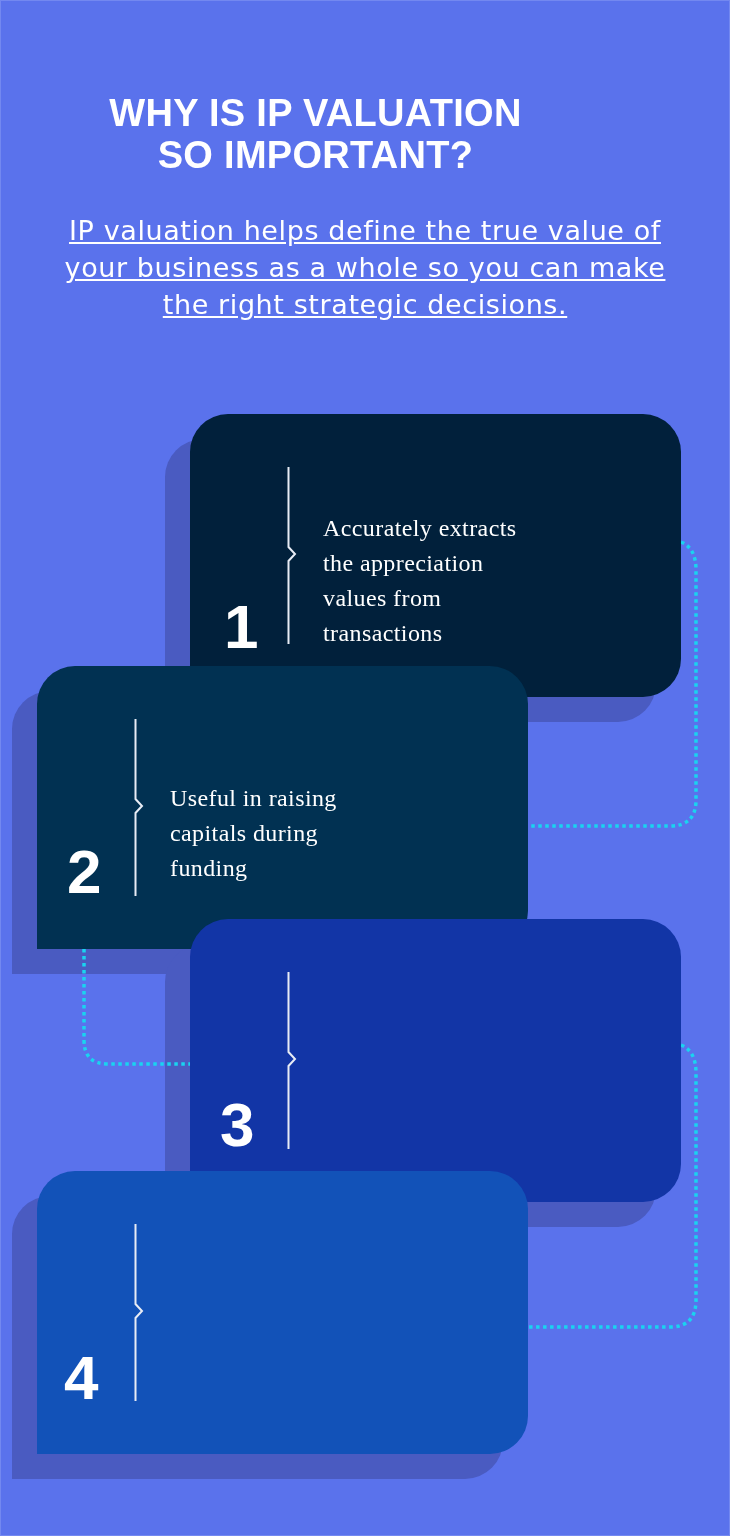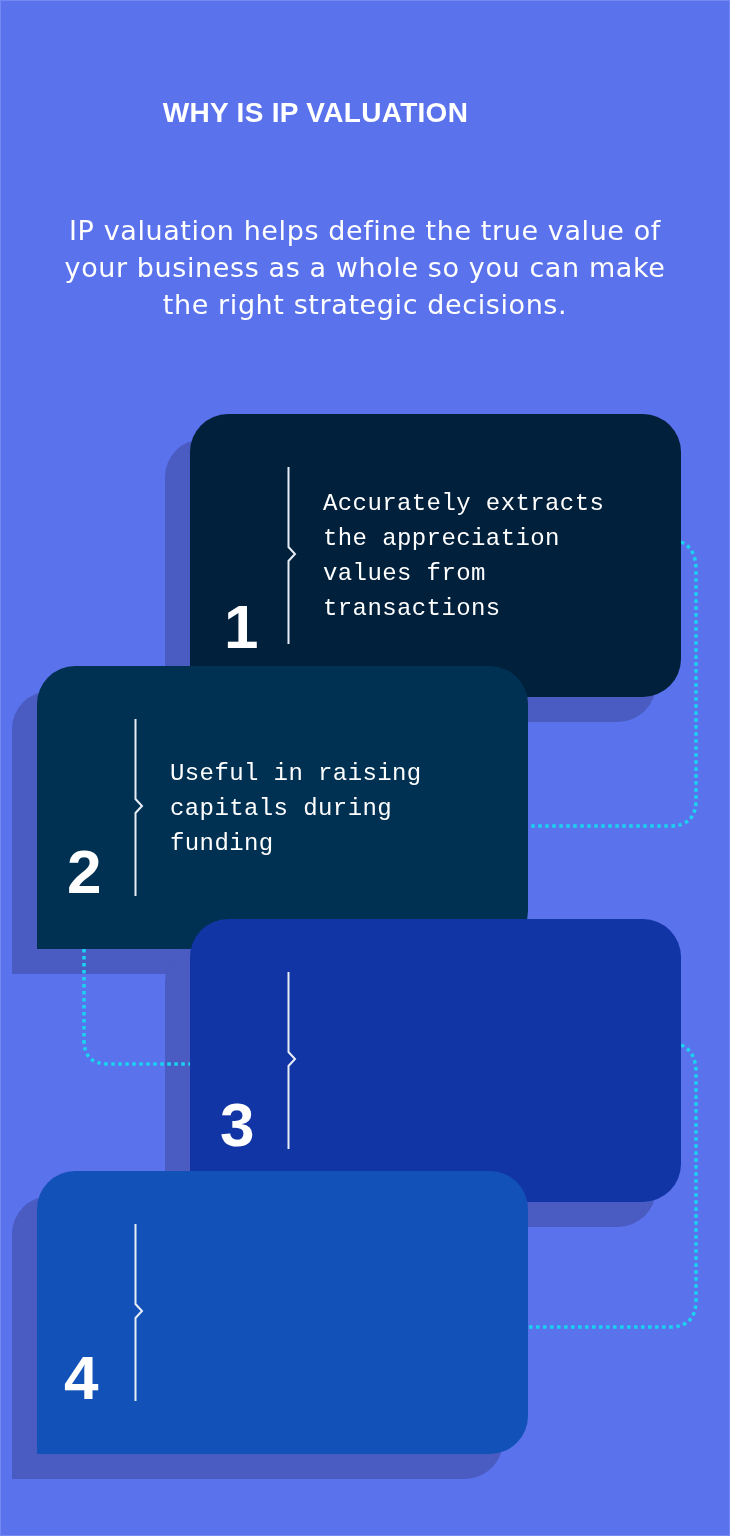--- a/index.html
+++ b/index.html
@@ -10,59 +10,61 @@
     position: relative;
   }
   .frame {
     position: absolute; left: 0; top: 0; width: 728px; height: 1534px;
     border: 1px solid #7388F0;
   }
   .title {
     position: absolute; left: 0; top: 92px; width: 631px;
     text-align: center; color: #ffffff;
     font-family: "Liberation Sans", sans-serif;
-    font-weight: bold; font-size: 28px; line-height: 42px; letter-spacing: 0.3px;
+    font-weight: bold; font-size: 38px; line-height: 42px; letter-spacing: 0.3px;
   }
   .subtitle {
     position: absolute; left: 40px; top: 212px; width: 650px;
     text-align: center; color: #ffffff;
     font-family: "DejaVu Sans", sans-serif;
-    font-size: 27px; line-height: 37px; letter-spacing: 0.6px;
+    font-size: 27px; line-height: 37px; letter-spacing: 0.6px; text-decoration: underline;
   }
   .shadow {
     position: absolute; background: #4A5BC1;
     border-radius: 38px 38px 38px 0;
   }
   .card {
     position: absolute; width: 491px; height: 283px;
     border-radius: 38px 38px 38px 0;
   }
   .num {
     position: absolute; color: #fff;
     font-family: "Liberation Sans", sans-serif; font-weight: bold;
     font-size: 62px; line-height: 62px;
   }
   .bracket {
     position: absolute; width: 16px;
   }
   .item-text {
     position: absolute; color: #fff;
-    font-family: Liberation Mono, monospace;
+    font-family: Liberation Serif, serif;
     font-size: 24px; line-height: 35px; letter-spacing: 0.4px;
     white-space: pre-line;
+    margin-top: 25px;
   }
   svg.connectors { position: absolute; left: 0; top: 0; }
 </style>
 </head>
 <body>
 
 <div class="frame"></div>
 
 <div class="title">
   <div>WHY IS IP VALUATION</div>
+  <div>SO IMPORTANT?</div>
 </div>
 <div class="subtitle">IP valuation helps define the true value of your business as a whole so you can make the right strategic decisions.</div>
 
 <div class="shadow" style="left:165px; top:439px; width:491px; height:283px;"></div>
 <div class="shadow" style="left:12px; top:691px; width:491px; height:283px;"></div>
 <div class="shadow" style="left:165px; top:944px; width:491px; height:283px;"></div>
 <div class="shadow" style="left:12px; top:1196px; width:491px; height:283px;"></div>
 
 <svg class="connectors" width="730" height="1536">
   <g fill="none" stroke="#1AD3F0" stroke-width="3.5" stroke-dasharray="3.5 3.5">

